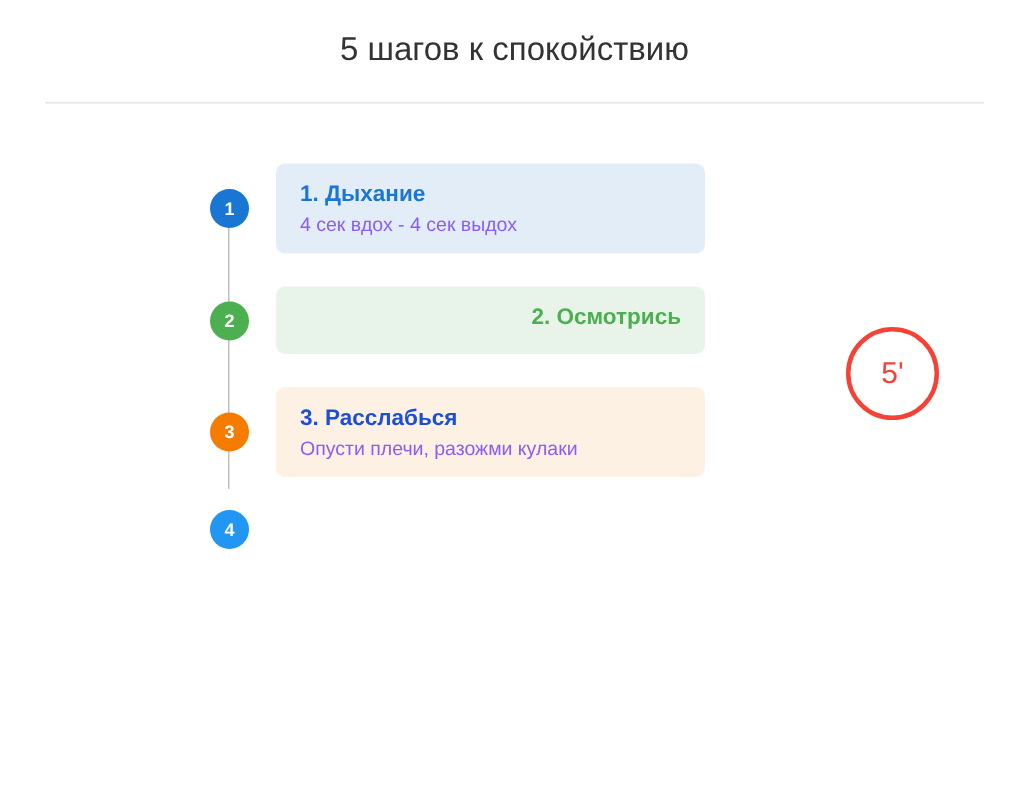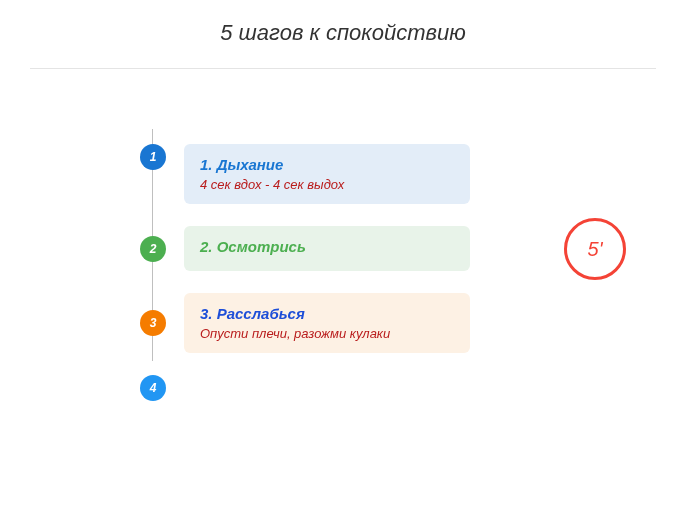--- a/index.html
+++ b/index.html
@@ -6,21 +6,20 @@
   body {
     font-family: Arial, Helvetica, sans-serif;
     background: #ffffff;
     width: 686px;
     height: 532px;
     overflow: hidden;
   }
   .container {
     padding: 20px 30px 0 30px;
     position: relative;
-    font-style: italic;
   }
   .page-title {
     text-align: center;
     font-size: 22px;
     font-weight: 400;
     color: #333;
     padding-bottom: 22px;
   }
   .divider {
     border: none;
@@ -62,36 +61,36 @@
   .dot-blue   { background: #1976d2; }
   .dot-green  { background: #4caf50; }
   .dot-orange { background: #f57c00; }
   .dot-blue2  { background: #2196f3; }
   .step-card {
     margin-left: 18px;
     flex: 1;
     padding: 12px 16px;
     border-radius: 6px;
   }
-  .card-blue   { background: #e3edf8; margin-top: 35px; }
-  .card-green  { background: #e8f3e9; }
+  .card-blue   { background: #e3edf8; }
+  .card-green  { background: #e8f3e9; text-align: right; }
   .card-orange { background: #fdf1e4; }
   .card-blue2  { background: #e4eef7; }
   .step-title {
     font-size: 15px;
     font-weight: 600;
     margin-bottom: 4px;
   }
   .title-blue   { color: #1976d2; }
   .title-green  { color: #4caf50; }
   .title-orange { color: #1d4ed8; }
   .title-blue2  { color: #2196f3; }
   .step-sub {
     font-size: 13px;
-    color: #b91c1c;
+    color: #8b5cf6;
   }
   .timer-badge {
     position: absolute;
     right: 60px;
     top: 218px;
     width: 62px;
     height: 62px;
     border: 3px solid #f44336;
     border-radius: 50%;
     display: flex;

